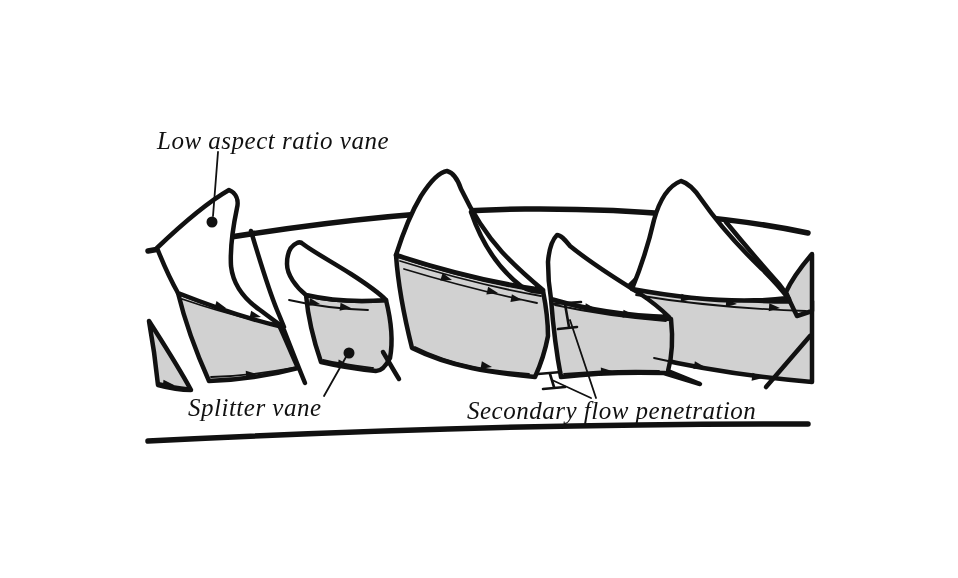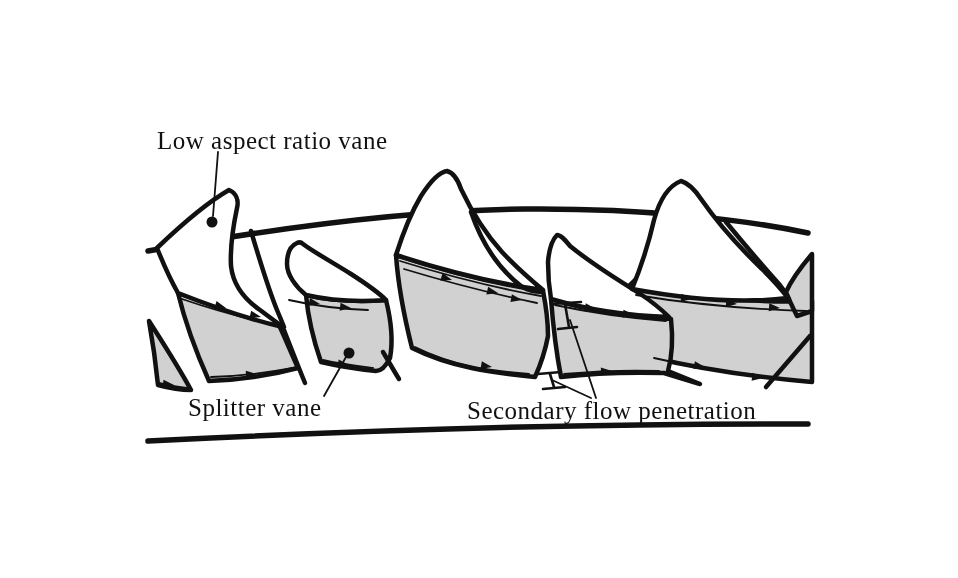--- a/index.html
+++ b/index.html
@@ -9,20 +9,21 @@
     width: 958px;
     height: 578px;
     overflow: hidden;
     font-family: "Liberation Serif", serif;
   }
   .stage {
     position: relative;
     width: 806px;
     height: 578px;
     background: #ffffff;
+    font-style: italic;
   }
   svg { display: block; }
   svg path, svg line, svg circle {
     stroke-linecap: round;
     stroke-linejoin: round;
   }
   .outline { fill: none; stroke-width: 4.5px; }
   .heavy   { fill: none; stroke-width: 5.5px; }
   .thin    { fill: none; stroke-width: 1.8px; }
   .marker  { fill: none; stroke-width: 2.6px; }

